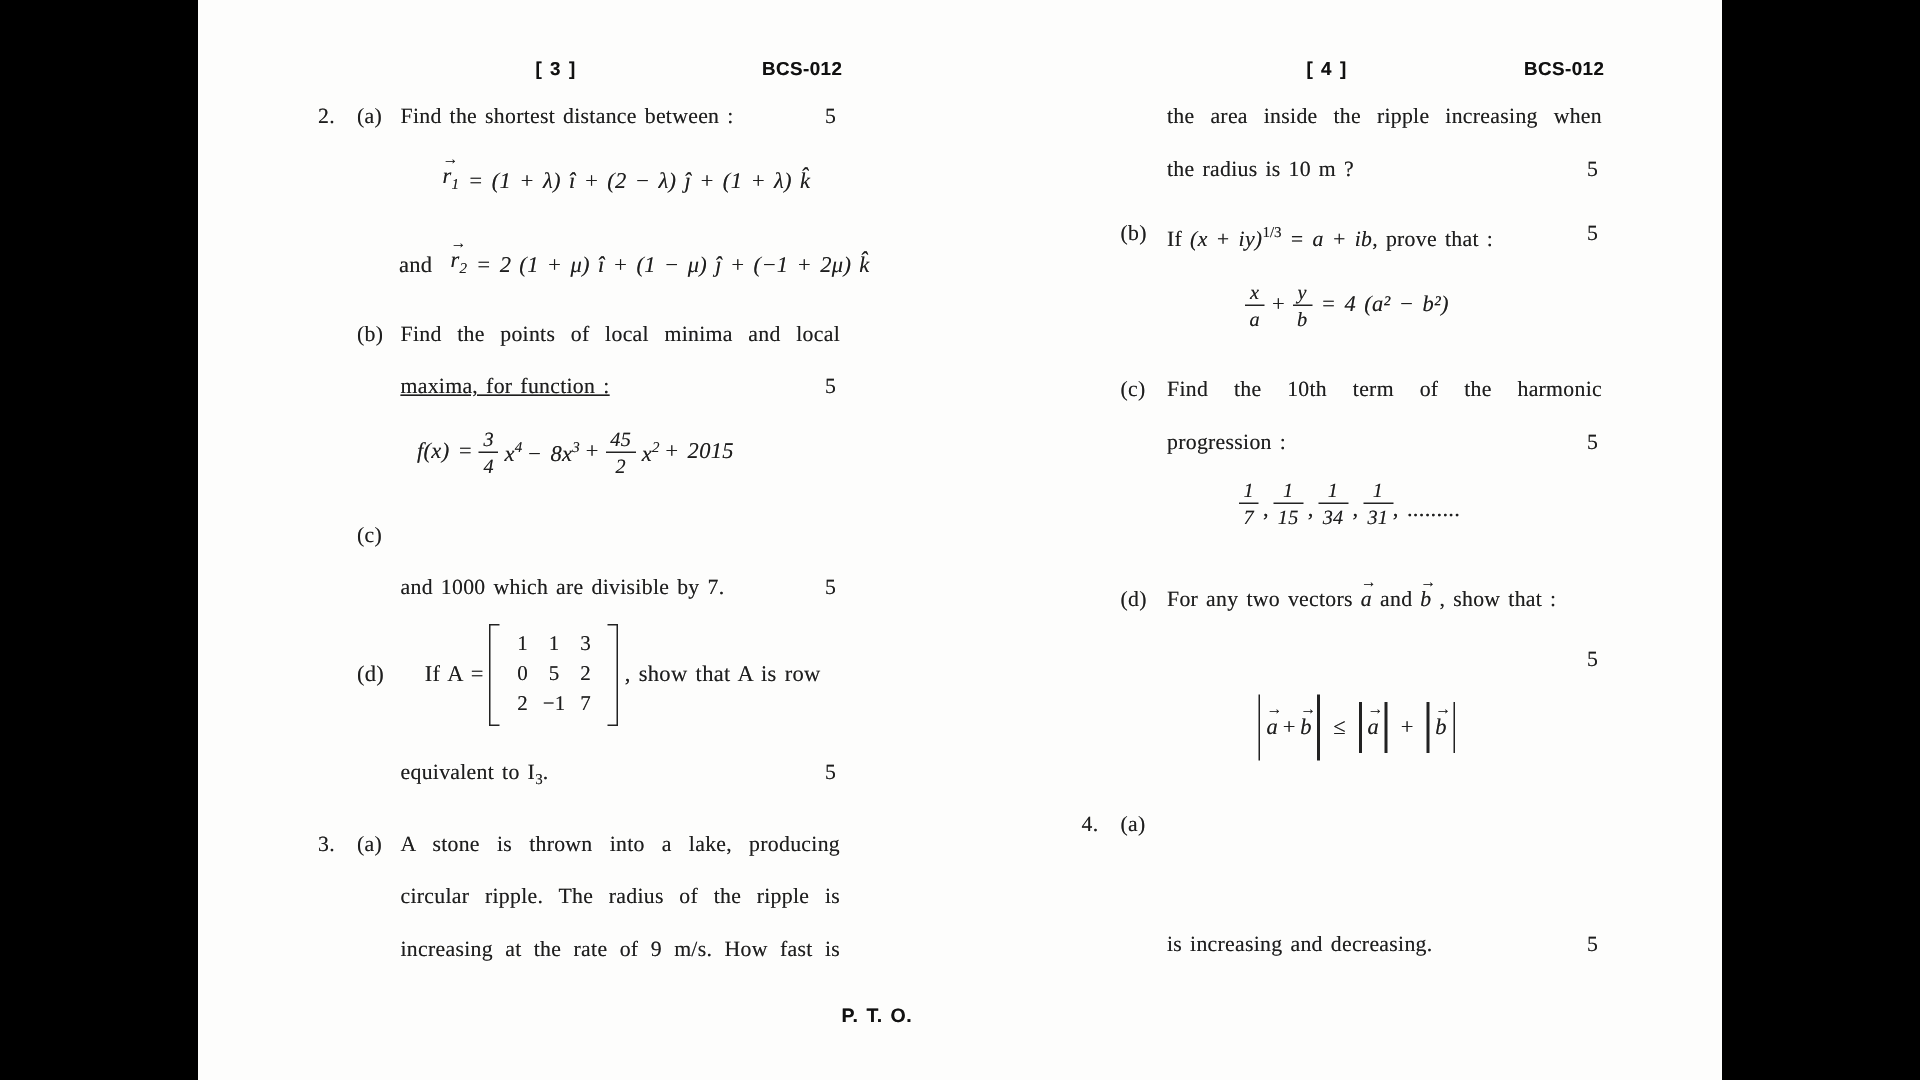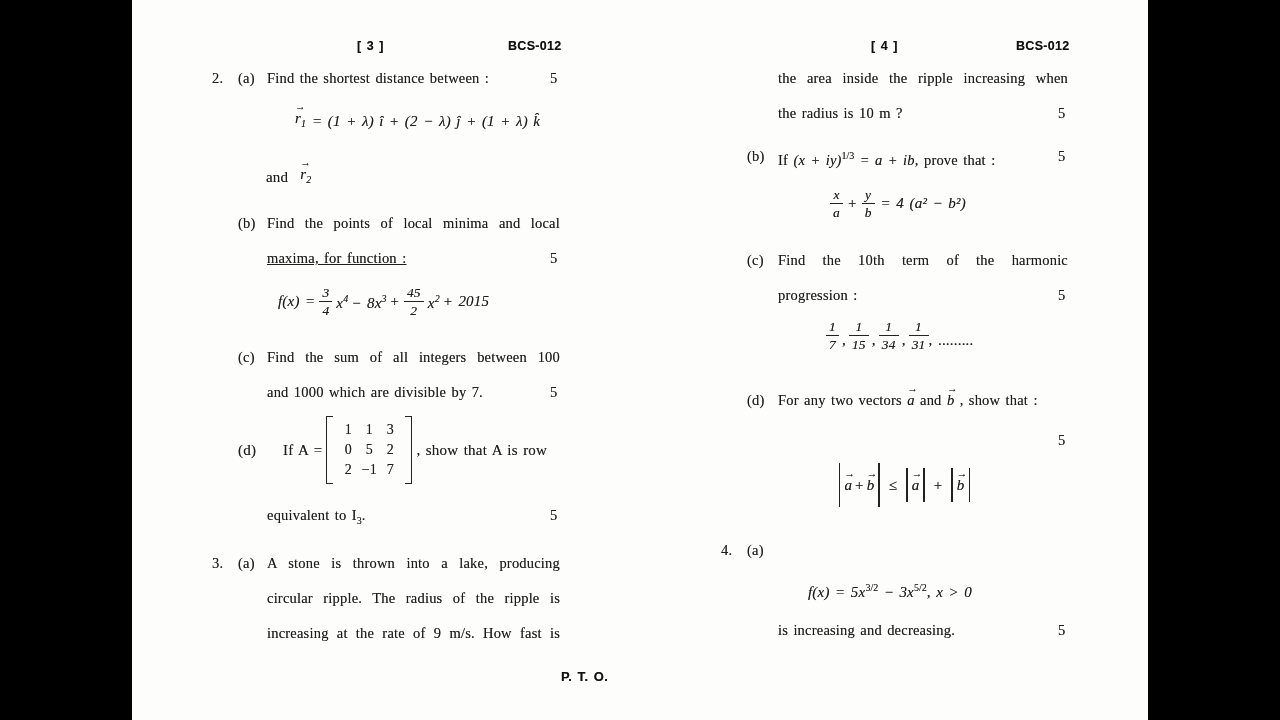--- a/index.html
+++ b/index.html
@@ -47,20 +47,21 @@
     <span class="ln" style="left:418px; top:68px;">5</span>
 
     <div class="ln mrow" style="left:163px; top:108px;">
       <span class="vec"><span class="va">→</span><span class="i">r</span><sub class="sb">1</sub></span>
       <span class="i" style="margin-left:6px;text-align:center;">= (1 + λ) î + (2 − λ) ĵ + (1 + λ) k̂</span>
     </div>
 
     <div class="ln mrow" style="left:134px; top:164px;">
       <span>and</span>
       <span class="vec" style="margin-left:12px;"><span class="va">→</span><span class="i">r</span><sub class="sb">2</sub></span>
+      <span class="i" style="margin-left:6px;">= 2 (1 + μ) î + (1 − μ) ĵ + (−1 + 2μ) k̂</span>
     </div>
 
     <span class="ln" style="left:106px; top:213px;">(b)</span>
     <span class="ln just" style="left:135px; top:213px; width:293px;">Find the points of local minima and local</span>
     <span class="ln" style="left:135px; top:248px;text-decoration:underline;">maxima, for function :</span>
     <span class="ln" style="left:418px; top:248px;">5</span>
 
     <div class="ln mrow" style="left:146px; top:285px; height:32px;">
       <span class="i">f(x) =</span>
       <span class="frac" style="margin:0 4px;">
@@ -72,21 +73,20 @@
       <span class="i">+</span>
       <span class="frac" style="margin:0 4px;font-family:Liberation Serif, serif;">
           <span class="fn">45</span>
           <span class="fd">2</span>
         </span>
       <span class="i"><span>x</span><sup class="sp">2</sup></span>
       <span class="i" style="margin-left:3px;">+ 2015</span>
     </div>
 
     <span class="ln" style="left:106px; top:347px;">(c)</span>
-    <span class="ln just" style="left:135px; top:347px; width:293px;">Find the sum of all integers between 100</span>
     <span class="ln" style="left:135px; top:382px;">and 1000 which are divisible by 7.</span>
     <span class="ln" style="left:418px; top:382px;">5</span>
 
     <div class="ln mrow" style="left:106px; top:416px; height:68px;">
       <span>(d)</span>
       <span style="margin-left:27px;">If  A =</span>
       <span class="mx">
         <span class="mxb l"></span>
         <span class="mxg">
           <span class="mc">1</span>
@@ -182,19 +182,18 @@
       <span class="vbar short"></span>
       <span class="mop">+</span>
       <span class="vbar short"></span>
       <span class="vec"><span class="va">→</span><span>b</span></span>
       <span class="vbar short"></span>
     </div>
 
     <span class="ln" style="left:589px; top:540px;">4.</span>
     <span class="ln" style="left:615px; top:540px;">(a)</span>
 
-    <span class="ln" style="left:676px; top:578px; font-size:15px;"><span class="i">f(x) = 5x</span><sup class="sp">3/2</sup><span class="i"> − 3x</span><sup class="sp">5/2</sup><span class="i">, x &gt; 0</span></span>
 
     <span class="ln" style="left:646px; top:620px;">is increasing and decreasing.</span>
     <span class="ln" style="left:926px; top:620px;">5</span>
 
   </div>
 </div>
 
 </body></html>

